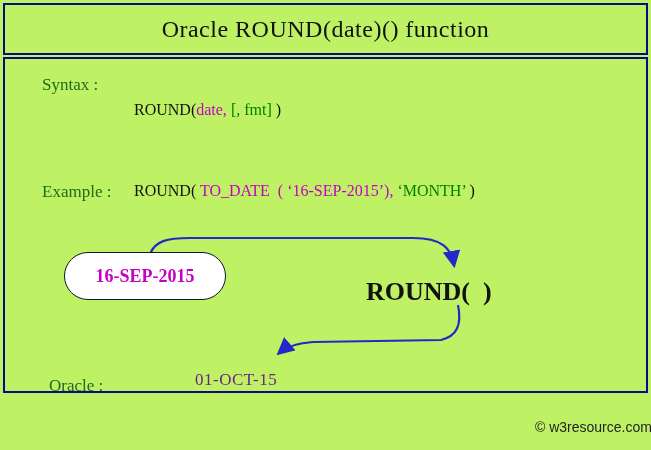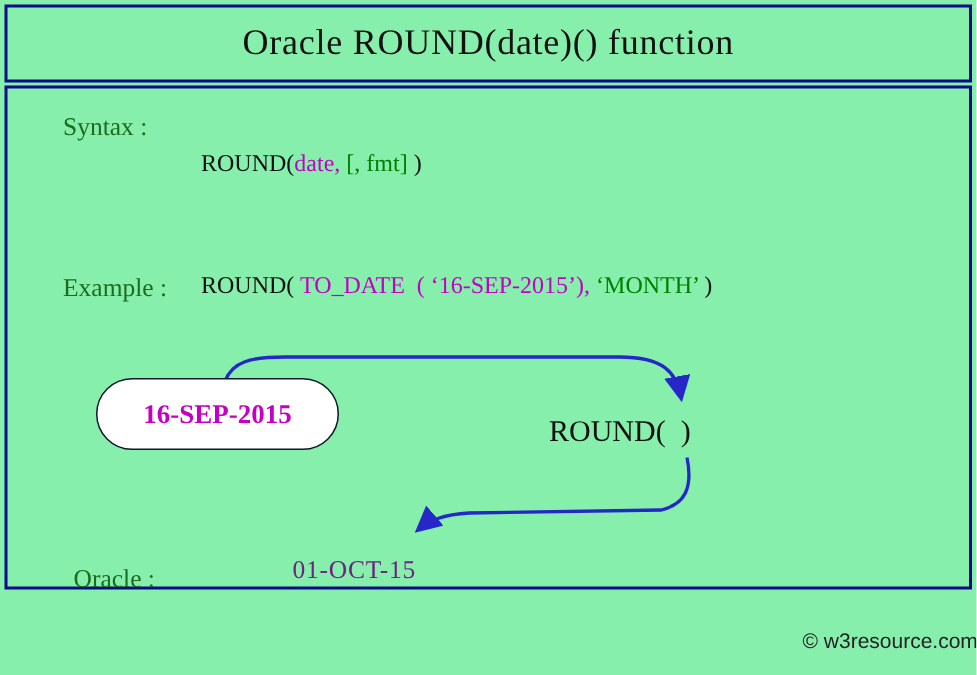--- a/index.html
+++ b/index.html
@@ -5,21 +5,21 @@
   html, body {
     margin: 0;
     padding: 0;
     background: #ffffff;
     font-family: "Liberation Serif", serif;
   }
   .stage {
     position: relative;
     width: 651px;
     height: 450px;
-    background: #86efac;
+    background: #bef264;
     overflow: hidden;
   }
   .title-box {
     position: absolute;
     left: 3px; top: 3px;
     width: 645px; height: 52px;
     box-sizing: border-box;
     border: 2px solid #0a0a85;
     display: flex;
     align-items: center;
@@ -71,22 +71,22 @@
     justify-content: center;
     line-height: 21px;
     font-weight: bold;
     font-size: 18px;
   }
   .oval-date { color: #c500c5; }
   .oval-fmt  { color: #2e6b2e; }
   .round-call {
     position: absolute;
     left: 361px; top: 218px;
-    font-size: 20px;
-    font-weight: normal;
+    font-size: 26px;
+    font-weight: bold;
     color: #111111;
     white-space: pre;
   }
   .label-output { left: 44px; top: 317px; }
   .output-value {
     position: absolute;
     left: 190px; top: 311px;
     font-size: 17px;
     color: #702283;
     letter-spacing: 0.5px;

